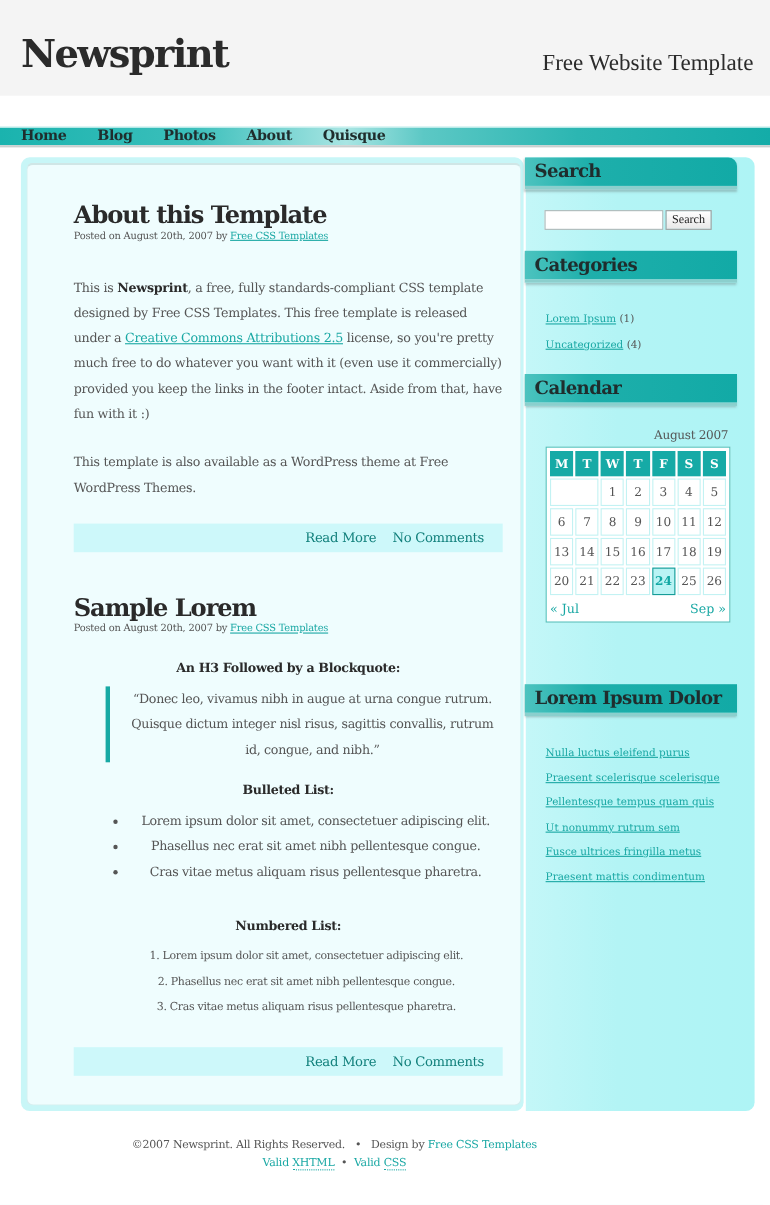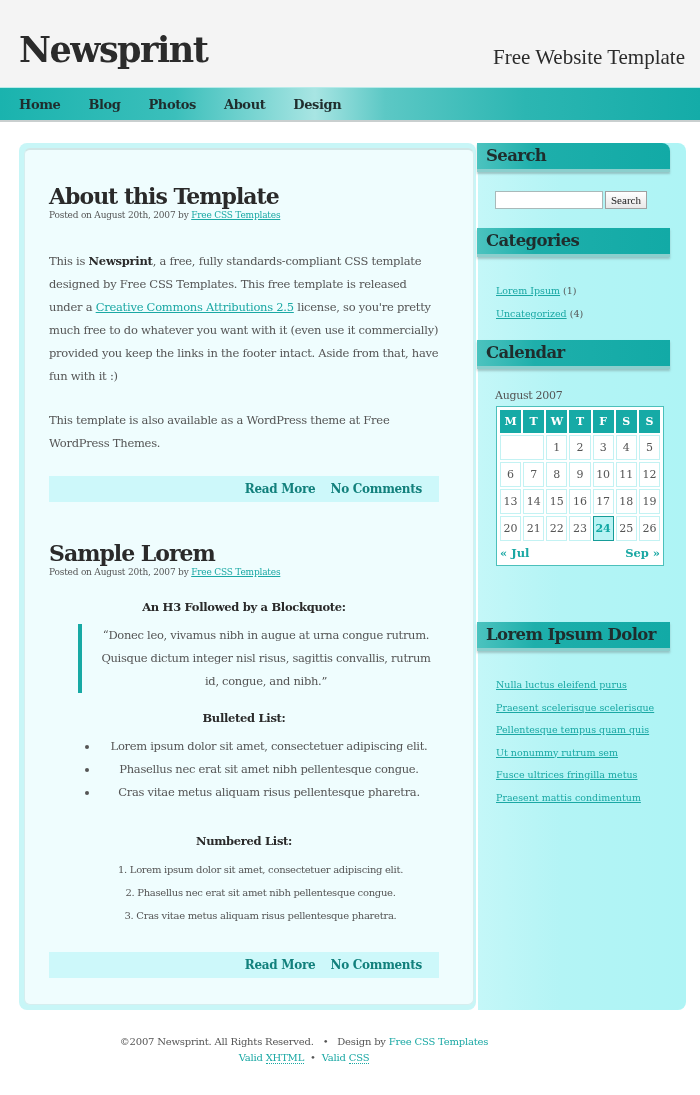--- a/index.html
+++ b/index.html
@@ -6,63 +6,63 @@
   html, body { width: 700px; height: 1095px; background: #ffffff; overflow: hidden; }
   body { font-family: "DejaVu Serif", "Liberation Serif", serif; color: #555555; font-size: 12px; }
   a { color: #1aa8a4; }
 
   
   #header { height: 87px; background: #f4f4f4; position: relative; }
   #logo { position: absolute; left: 19px; top: 29px; font-family: "DejaVu Serif", serif; font-weight: bold; font-size: 35px; letter-spacing: -1.5px; color: #2b2b2b; }
   #tagline { position: absolute; right: 15px; top: 45px; font-family: "Liberation Serif", serif; font-size: 21px; color: #2b2b2b; }
 
   
-  #menu { height: 35px; background: linear-gradient(90deg, #1ab3ae 0%, #3bbfbb 25%, #a8e5e3 45%, #5cc8c5 55%, #2cb6b2 75%, #14aca8 100%); border-top: 1px solid #b8ebe9; border-bottom: 2px solid #c9cfcf; display: flex; align-items: center; padding-left: 19px; }
+  #menu { height: 19px; background: linear-gradient(90deg, #1ab3ae 0%, #3bbfbb 25%, #a8e5e3 45%, #5cc8c5 55%, #2cb6b2 75%, #14aca8 100%); border-top: 1px solid #b8ebe9; border-bottom: 2px solid #c9cfcf; display: flex; align-items: flex-start; padding-left: 19px; margin-top: 28px; }
   #menu .nav { font-family: "DejaVu Serif", serif; font-weight: bold; font-size: 13px; color: #1f2d2d; text-decoration: none; margin-right: 28px; letter-spacing: -0.4px; }
 
   
   #page { position: absolute; left: 19px; top: 143px; width: 667px; height: 867px; }
   #content { position: absolute; left: 0; top: 0; width: 457px; height: 867px; background: #c8f6f7; border-radius: 8px; padding: 5px; }
   #content-inner { width: 450px; height: 857px; background: #effdfe; border: 1px solid #d5eeef; border-top: 2px solid #d0e6e6; border-radius: 6px; position: relative; }
 
   #sidebar { position: absolute; left: 459px; top: 0; width: 208px; height: 867px; background: linear-gradient(90deg, #c4f7f8 0%, #b3f4f5 40%, #aef4f5 100%); border-radius: 0 8px 8px 0; }
 
   
-  .post { position: absolute; left: 24px; width: 390px; }
+  .post { position: absolute; left: 42px; width: 390px; }
   .post h2 { font-family: "DejaVu Serif", serif; font-weight: bold; font-size: 22px; color: #2a2a2a; letter-spacing: -1px; line-height: 28px; }
   .post .meta { font-size: 9px; color: #555; margin-top: 0px; letter-spacing: -0.2px; }
   .post .meta a { color: #1aa8a4; }
   .post .entry { margin-top: 30px; font-size: 11.5px; line-height: 23px; color: #555; letter-spacing: -0.25px; }
   .post .entry p { margin-bottom: 21px; }
   .post .entry strong { color: #2a2a2a; }
-  .post .links { height: 26px; background: #cdf8fa; text-align: right; padding-right: 17px; line-height: 26px; font-weight: bold; font-size: 12px; }
+  .post .links { height: 26px; background: #cdf8fa; text-align: right; padding-right: 17px; line-height: 26px; font-weight: normal; font-size: 12px; }
   .post .links a { color: #12807c; text-decoration: none; margin-left: 11px; letter-spacing: -0.3px; }
 
   .post h3 { font-family: "DejaVu Serif", serif; font-weight: bold; font-size: 11.5px; color: #2a2a2a; margin-bottom: 10px; letter-spacing: -0.3px; }
   blockquote { margin-left: 29px; border-left: 4px solid #17a9a4; padding-left: 11px; font-size: 11.5px; line-height: 23px; color: #555; margin-bottom: 18px; letter-spacing: -0.3px; }
   ul.bullets { margin-left: 50px; font-size: 11.5px; line-height: 23px; color: #555; margin-bottom: 20px; letter-spacing: -0.3px; }
   ol.numbers { margin-left: 33px; font-size: 10px; line-height: 23px; color: #555; list-style: none; letter-spacing: -0.3px; }
 
   
   .widget-title { height: 29px; margin-left: -1px; background: linear-gradient(90deg, #4cc3bf 0%, #1eafab 30%, #12aaa6 100%); border-bottom: 3px solid #8bcfcd; box-shadow: 0 2px 2px rgba(120,150,150,0.5); font-family: "DejaVu Serif", serif; font-weight: bold; font-size: 16.5px; color: #1f2d2d; padding-left: 9px; line-height: 26px; letter-spacing: -0.6px; }
   .widget { position: absolute; left: 0; width: 192px; }
   #w-search .widget-title { border-top-right-radius: 8px; }
   .search-row { display: flex; margin-top: 19px; margin-left: 17px; }
   .search-input { width: 108px; height: 18px; border: 1px solid #a9b9b9; background: #fff; }
   .search-btn { margin-left: 2px; height: 18px; padding: 0 5px; border: 1px solid #a0a0a0; background: linear-gradient(#ffffff, #e8e8e8); font-family: "Liberation Serif", serif; font-size: 11px; color: #222; }
   .cat-list { list-style: none; margin-left: 18px; margin-top: 22px; font-size: 9.5px; line-height: 23px; color: #555; }
   .cat-list a { color: #1aa8a4; }
 
-  .cal-caption { text-align: left; font-size: 11px; color: #555; margin-top: 20px; margin-left: 17px; width: 167px; letter-spacing: -0.3px; }
+  .cal-caption { text-align: right; font-size: 11px; color: #555; margin-top: 20px; margin-left: 17px; width: 167px; letter-spacing: -0.3px; }
   .cal { margin-left: 18px; margin-top: 4px; width: 168px; border: 1px solid #4cc0bb; background: #fff; padding: 1px; }
   .cal table { border-collapse: separate; border-spacing: 2px; width: 100%; }
   .cal th { background: #16aaa6; color: #fff; font-size: 11px; height: 23px; font-weight: bold; }
   .cal td { border: 1px solid #c3f2f3; height: 25px; text-align: center; font-size: 11px; color: #555; width: 21px; }
   .cal td.today { border: 1px solid #169c98; background: #b9f3f4; color: #11a7a3; font-weight: bold; }
-  .cal .cal-nav { display: flex; justify-content: space-between; padding: 3px 2px 4px 2px; font-weight: bold; font-size: 11.5px; }
+  .cal .cal-nav { display: flex; justify-content: space-between; padding: 3px 2px 4px 2px; font-weight: normal; font-size: 11.5px; }
   .cal .cal-nav a { color: #1aa8a4; text-decoration: none; }
 
   .lid-list { list-style: none; margin-left: 18px; margin-top: 23px; font-size: 9.5px; line-height: 22.5px; }
   .lid-list a { color: #1aa8a4; }
 
   
   #footer { position: absolute; left: 0; top: 1034px; width: 608px; text-align: center; font-size: 10px; line-height: 16px; color: #555; letter-spacing: -0.2px; }
   #footer a { color: #1aa8a4; text-decoration: none; }
   #footer abbr { border-bottom: 1px dotted #1aa8a4; text-decoration: none; }
 </style>
@@ -72,21 +72,21 @@
 <div id="header">
   <div id="logo">Newsprint</div>
   <div id="tagline">Free Website Template</div>
 </div>
 
 <div id="menu">
   <a class="nav" href="#">Home</a>
   <a class="nav" href="#">Blog</a>
   <a class="nav" href="#">Photos</a>
   <a class="nav" href="#">About</a>
-  <a class="nav" href="#">Design</a>
+  <a class="nav" href="#">Quisque</a>
 </div>
 
 <div id="page">
   <div id="content">
     <div id="content-inner">
 
       <div class="post" style="top: 32px;">
         <h2>About this Template</h2>
         <div class="meta"><span>Posted on August 20th, 2007 by </span><a href="#">Free CSS Templates</a></div>
         <div class="entry">

